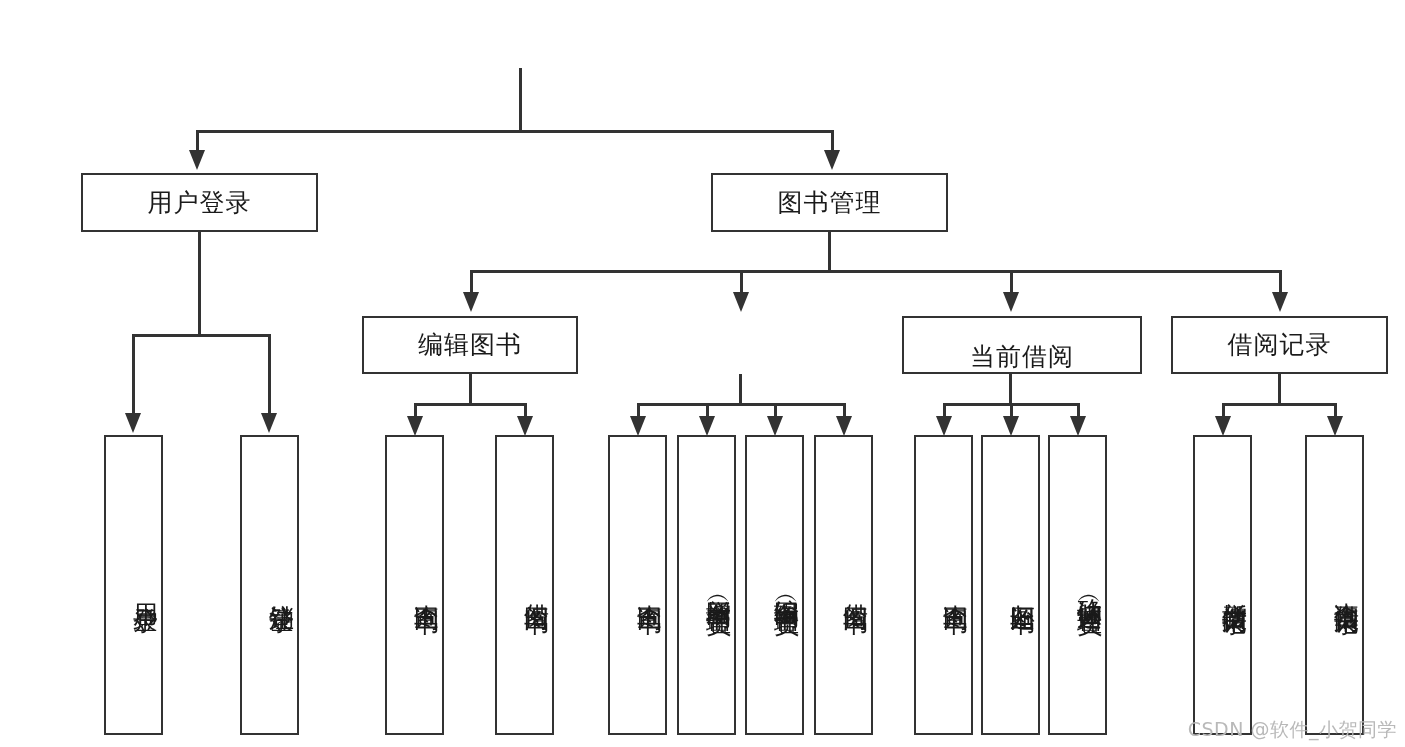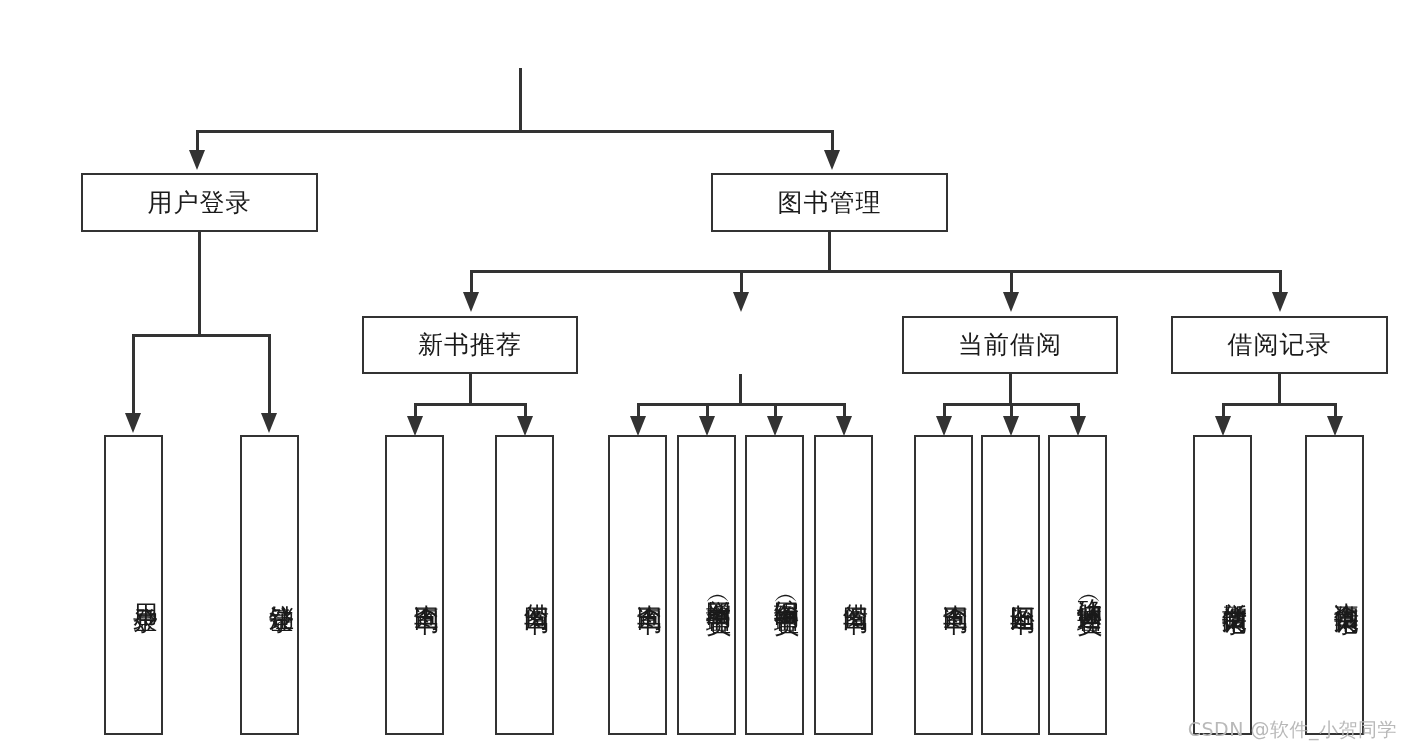--- a/index.html
+++ b/index.html
@@ -108,23 +108,23 @@
   <div class="vline" style="left:470px; top:270px; height:24px;"></div>
   <div class="arrow" style="left:463px; top:292px;"></div>
   <div class="vline" style="left:740px; top:270px; height:24px;"></div>
   <div class="arrow" style="left:733px; top:292px;"></div>
   <div class="vline" style="left:1010px; top:270px; height:24px;"></div>
   <div class="arrow" style="left:1003px; top:292px;"></div>
   <div class="vline" style="left:1279px; top:270px; height:24px;"></div>
   <div class="arrow" style="left:1272px; top:292px;"></div>
 
   <div class="node node-h" style="left:362px; top:316px; width:216px; height:58px;">
-    <span>新书推荐</span>
-  </div>
-  <div class="node node-h" style="left:902px; top:316px; width:216px; height:58px;">
+    <span>编辑图书</span>
+  </div>
+  <div class="node node-h" style="left:902px; top:316px; width:240px; height:58px;align-items:flex-end;">
     <span>当前借阅</span>
   </div>
   <div class="node node-h" style="left:1171px; top:316px; width:217px; height:58px;">
     <span>借阅记录</span>
   </div>
 
   <div class="vline" style="left:469px; top:374px; height:31px;"></div>
   <div class="hline" style="left:414px; top:403px; width:112px;"></div>
   <div class="vline" style="left:414px; top:403px; height:24px;"></div>
   <div class="arrow" style="left:407px; top:416px;"></div>

